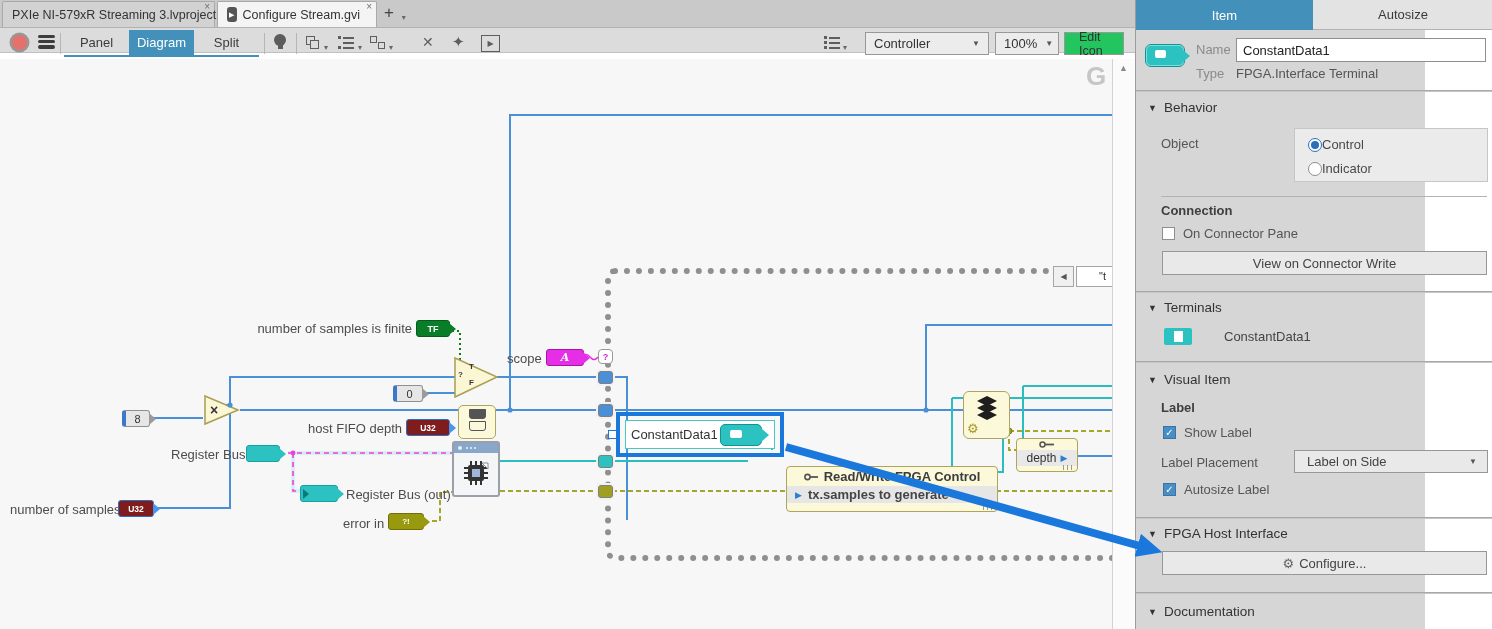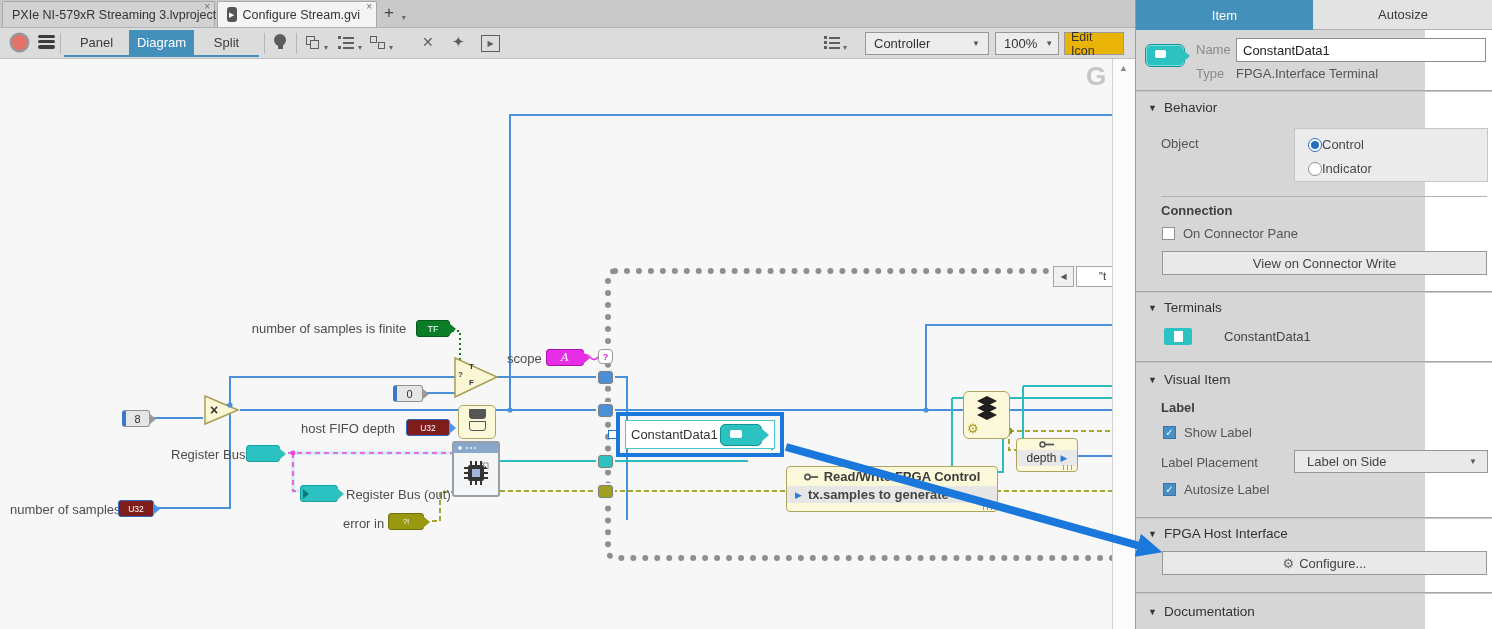--- a/index.html
+++ b/index.html
@@ -6,21 +6,21 @@
   body{width:1492px;height:629px;position:relative;overflow:hidden;background:#fff;
        font-family:"Liberation Sans",sans-serif;-webkit-font-smoothing:antialiased}
   
   .tabbar{position:absolute;left:0;top:0;width:1135px;height:28px;background:#c9c9c9;border-bottom:1px solid #b2b2b2;box-sizing:border-box}
   .doc-tab{position:absolute;top:1px;height:26px;display:flex;align-items:center;gap:6px;padding:0 16px 0 9px;
            font-size:12.5px;color:#333;border:1px solid #a9a9a9;border-bottom:none;border-radius:2px 2px 0 0;box-sizing:border-box;white-space:nowrap}
   .tab-close{position:absolute;top:0;right:4px;font-size:10px;color:#707070;line-height:10px;cursor:default}
   .plusbox{position:absolute;left:384px;top:3px;font-size:17px;color:#444}
   .caret{font-size:8px;color:#666}
   
-  .toolbar{position:absolute;left:0;top:28px;width:1135px;height:31px;background:#dcdcdc;border-bottom:1px solid #c0c0c0;box-sizing:border-box}
+  .toolbar{position:absolute;left:0;top:28px;width:1135px;height:25px;background:#dcdcdc;border-bottom:1px solid #c0c0c0;box-sizing:border-box}
   .tb-abs{position:absolute}
   .tb-sep{position:absolute;top:5px;width:1px;height:21px;background:#b6b6b6}
   .rec-btn{left:12px;top:7px;width:15px;height:15px;border-radius:50%;background:#e4716c;box-shadow:0 0 0 2.5px #979797}
   .db-icon{left:38px;top:7px;width:17px}
   .db-icon div{height:3.2px;background:#3d3d3d;border-radius:2px;margin-bottom:2px}
   .view-group{position:absolute;left:64px;top:2px;height:27px;display:flex;border-bottom:2px solid #4390bb;box-sizing:border-box}
   .view-tab{width:65px;display:flex;align-items:center;justify-content:center;font-size:13px;color:#3c3c3c}
   .view-tab.active{background:#4390bb;color:#fff}
   .bulb{left:274px;top:6px;width:12px;height:12px;border-radius:50%;background:#5c5c5c}
   .bulb::after{content:"";position:absolute;left:3.5px;top:11px;width:5px;height:4px;background:#5c5c5c}
@@ -29,36 +29,36 @@
   .sq2 i{position:absolute;border:1.5px solid #5e5e5e;width:7px;height:7px;background:#dcdcdc}
   .sq2 i:first-child{left:0;top:0}.sq2 i:last-child{left:4px;top:4px}
   .lines3{width:16px;height:13px}
   .lines3 b{position:absolute;left:5px;height:1.8px;width:11px;background:#5e5e5e}
   .lines3 u{position:absolute;left:0;width:3px;height:3px;background:#5e5e5e}
   .flowic{width:15px;height:13px}
   .flowic i{position:absolute;width:5px;height:5px;border:1.5px solid #5e5e5e}
   .boxplay{width:17px;height:15px;border:1.5px solid #5e5e5e;display:flex;align-items:center;justify-content:center;font-size:8px;color:#5e5e5e}
   .tb-select{position:absolute;top:4px;height:23px;background:#ececec;border:1px solid #989898;box-sizing:border-box;
              display:flex;align-items:center;justify-content:space-between;font-size:13px;color:#333;padding:0 8px}
-  .tb-btn{position:absolute;top:4px;height:23px;background:#eab308;border:1px solid #989898;box-sizing:border-box;
-          display:flex;align-items:center;justify-content:center;font-size:12.5px;color:#333;padding:0 6px}
+  .tb-btn{position:absolute;top:4px;height:23px;background:#22c55e;border:1px solid #989898;box-sizing:border-box;
+          display:flex;align-items:center;justify-content:center;font-size:12.5px;color:#333;padding:0 14px}
   .dd-arrow{font-size:8px;color:#555;margin-left:8px}
   
   .diagram-vp{position:absolute;left:0;top:59px;width:1112px;height:570px;background:#f7f7f7;overflow:hidden}
   .watermark{position:absolute;left:1086px;top:2px;font-size:26px;font-weight:bold;color:#c6c6c6}
   .case-struct{position:absolute;left:605px;top:209px;width:516px;height:293px;border:6px dotted #8f8f8f;border-radius:10px;box-sizing:border-box}
   .case-prev{position:absolute;left:1053px;top:207px;width:21px;height:21px;background:#f0f0f0;border:1px solid #a5a5a5;box-sizing:border-box;
              display:flex;align-items:center;justify-content:center;font-size:8px;color:#555}
   .case-field{position:absolute;left:1076px;top:207px;width:58px;height:21px;background:#fff;border:1px solid #a5a5a5;box-sizing:border-box;
               font-size:11px;color:#333;line-height:19px;padding-left:22px;overflow:hidden;white-space:nowrap}
   .wires{position:absolute;left:0;top:0}
   .dlabel{position:absolute;font-size:13px;color:#4d4d4d;white-space:nowrap}
-  .r{text-align:center}
+  .r{text-align:right}
   .term{position:absolute;height:17px;box-sizing:border-box;display:flex;align-items:center;justify-content:center;
-        border-radius:3px;font-weight:normal;color:#fff}
+        border-radius:3px;font-weight:bold;color:#fff}
   .term::after{content:"";position:absolute;left:100%;top:50%;margin-top:-6px;border:6px solid transparent;border-right:0}
   .t-bool{background:#0a7d28;border:1px solid #065a1c;font-size:9px}
   .t-bool::after{border-left:7px solid #0a7d28}
   .t-u32{background:#7f1d1d;border:1px solid #2d6cc4;font-size:8.5px}
   .t-u32::after{border-left:7px solid #4795ef}
   .t-num{background:#e6e6e6;border:1px solid #8f8f8f;border-left:4px solid #3c78c8;color:#333;font-size:11px;font-weight:normal}
   .t-num::after{border-left:7px solid #9a9a9a}
   .t-str{background:#e62ee6;border:1px solid #ab10ab;font-size:11px;font-family:"DejaVu Serif",serif;font-style:italic}
   .t-str::after{border-left:7px solid #e62ee6}
   .t-teal{background:#2cc2c2;border:1px solid #17a0a0}

